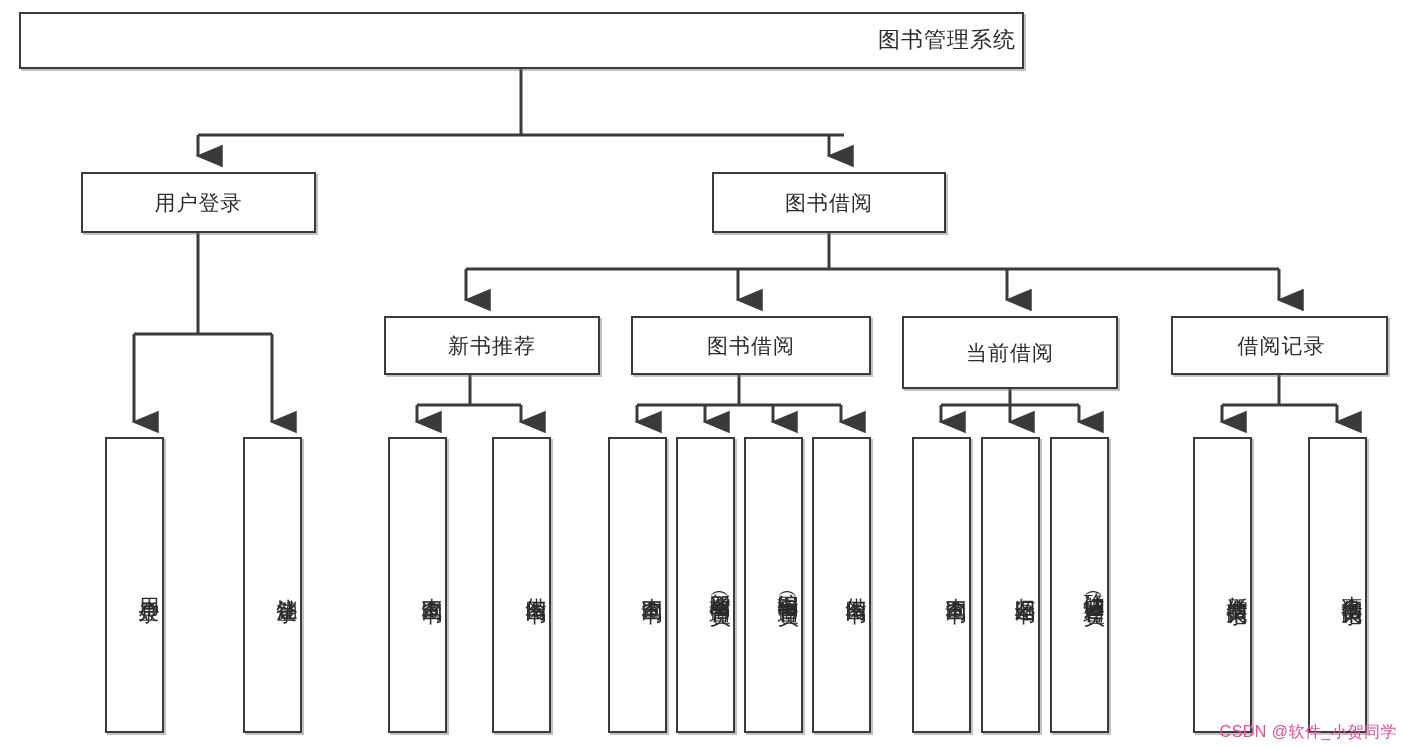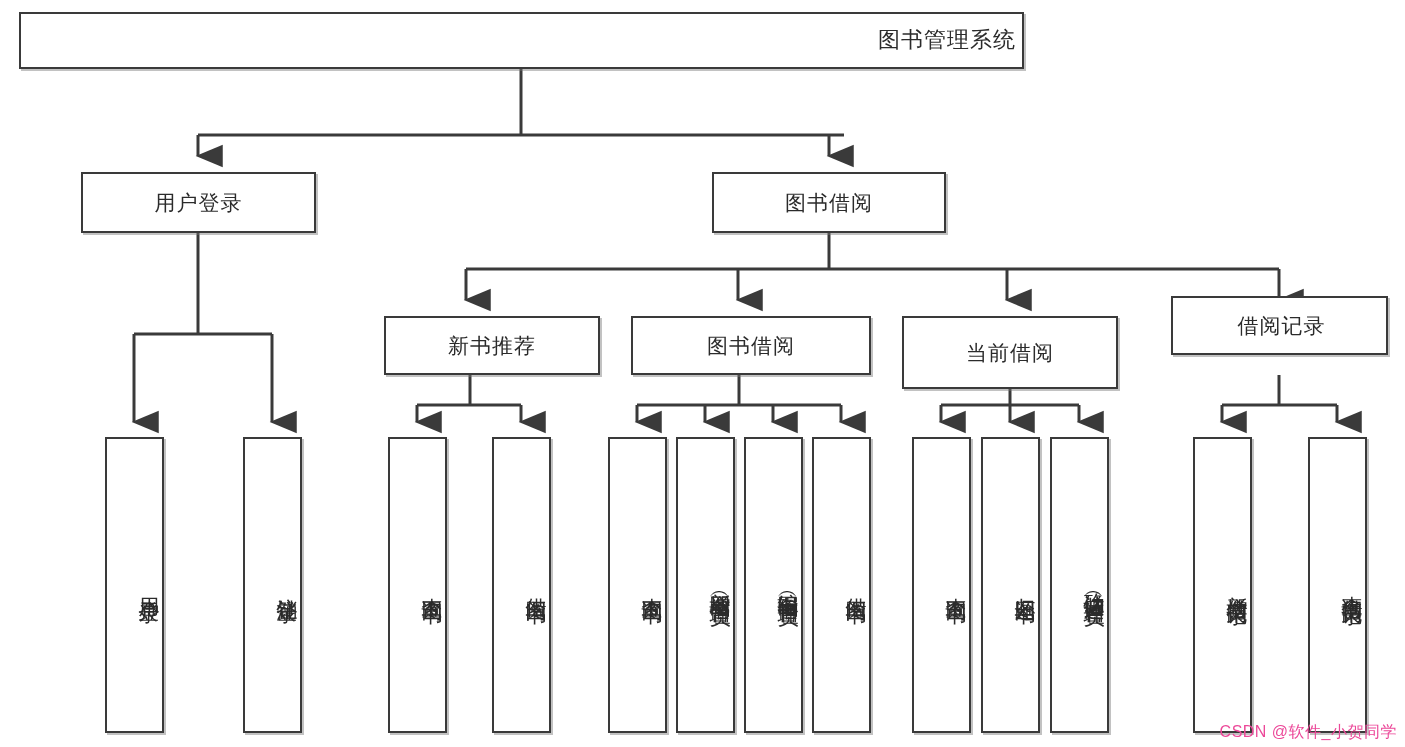--- a/index.html
+++ b/index.html
@@ -139,21 +139,21 @@
 
   <div class="node h" style="left:362px; top:316px; width:216px; height:59px;margin-left:22px;">
     <span>新书推荐</span>
   </div>
   <div class="node h" style="left:631px; top:316px; width:240px; height:59px;">
     <span>图书借阅</span>
   </div>
   <div class="node h" style="left:902px; top:316px; width:216px; height:73px;">
     <span>当前借阅</span>
   </div>
-  <div class="node h" style="left:1171px; top:296px; width:217px; height:59px;padding-left:10px;">
+  <div class="node h" style="left:1171px; top:316px; width:217px; height:59px;padding-left:10px;">
     <span>借阅记录</span>
   </div>
 
   <div class="node v" style="left:105px; top:437px; width:59px; height:296px;">
     <span class="vtext">用户登录</span>
   </div>
   <div class="node v" style="left:243px; top:437px; width:59px; height:296px;">
     <span class="vtext">注销登录</span>
   </div>
 

